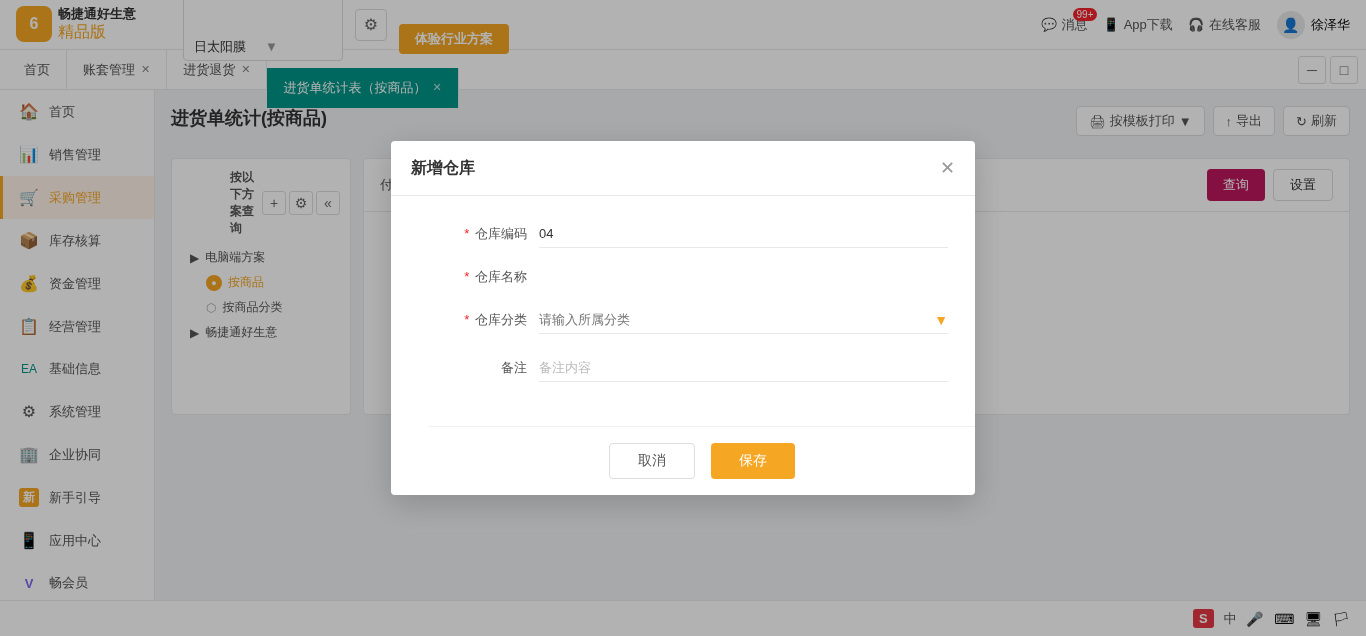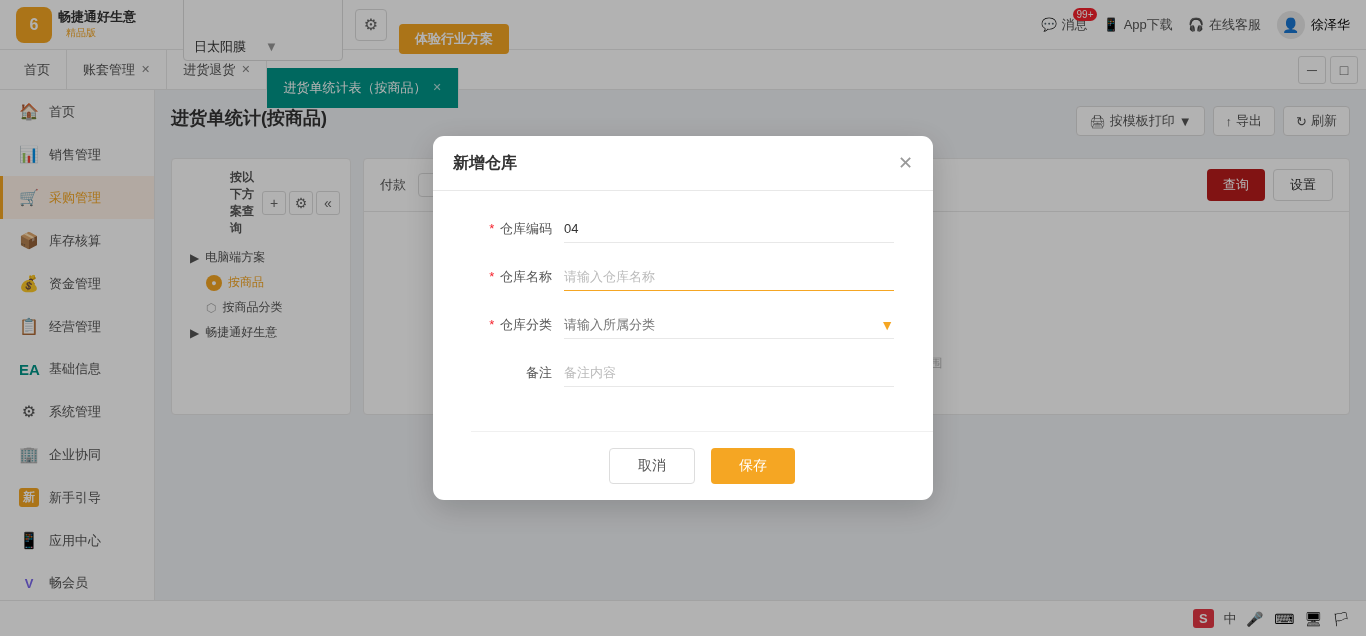--- a/index.html
+++ b/index.html
@@ -14,21 +14,21 @@
     .logo-area {
       display: flex; align-items: center; gap: 6px;
       width: 155px; min-width: 155px;
     }
     .logo-icon {
       width: 36px; height: 36px; background: #f5a623;
       border-radius: 8px; display: flex; align-items: center;
       justify-content: center; color: white; font-weight: bold; font-size: 16px;
     }
     .logo-text { font-size: 13px; font-weight: bold; color: #333; line-height: 1.3; }
-    .logo-sub { font-size: 10px; color: #f5a623; margin-left: 8px; }
+    .logo-sub { font-size: 16px; color: #f5a623; }
     .store-selector {
       display: flex; align-items: center; gap: 4px;
       border: 1px solid #ddd; border-radius: 4px; padding: 4px 10px;
       min-width: 160px; cursor: pointer; background: #fff;
     }
     .store-selector span { flex: 1; color: #333; margin-top: 44px; }
     .store-selector .arrow { color: #999; }
     .gear-btn {
       width: 32px; height: 32px; border: 1px solid #ddd; border-radius: 4px;
       display: flex; align-items: center; justify-content: center;
@@ -141,47 +141,47 @@
       border: 1px solid #ddd; border-radius: 4px; padding: 4px 28px 4px 8px;
       font-size: 12px; color: #333; background: #fff; cursor: pointer;
       appearance: none; min-width: 100px; position: relative;
     }
     .select-wrap { position: relative; }
     .select-wrap::after {
       content: '▼'; position: absolute; right: 8px; top: 50%;
       transform: translateY(-50%); font-size: 10px; color: #999; pointer-events: none;
     }
     .btn-primary {
-      background: #b91c1c; color: white; border: none; border-radius: 4px;
+      background: #be185d; color: white; border: none; border-radius: 4px;
       padding: 6px 16px; cursor: pointer; font-size: 13px; font-family: Liberation Serif, serif;
     }
     .btn-default {
       background: #fff; color: #333; border: 1px solid #ddd; border-radius: 4px;
       padding: 6px 16px; cursor: pointer; font-size: 13px;
     }
 
     
     .overlay {
       position: fixed; top: 0; left: 0; right: 0; bottom: 0;
       background: rgba(0,0,0,0.3); z-index: 1000;
       display: flex; align-items: center; justify-content: center;
     }
 
     
     .dialog {
-      background: #fff; border-radius: 11px; width: 500px;
+      background: #fff; border-radius: 4px; width: 584px;
       box-shadow: 0 8px 32px rgba(0,0,0,0.18);
     }
     .dialog-header {
       display: flex; align-items: center; justify-content: space-between;
       padding: 16px 20px; border-bottom: 1px solid #e8e8e8;
     }
     .dialog-title { font-size: 16px; font-weight: bold; color: #333; }
     .dialog-close { cursor: pointer; color: #999; font-size: 18px; }
-    .dialog-body { padding: 24px 39px; }
+    .dialog-body { padding: 24px 27px; margin-left: 29px; }
     .form-row {
       display: flex; align-items: center; margin-bottom: 20px;
     }
     .form-label {
       width: 80px; text-align: right; color: #555; font-size: 13px;
       flex-shrink: 0; margin-right: 12px;
     }
     .required-dot { color: #f5222d; margin-right: 2px; }
     .form-input {
       flex: 1; border: none; border-bottom: 1px solid #e8e8e8;
@@ -337,21 +337,21 @@
     </div>
     <div class="sidebar-item">
       <span class="sidebar-icon">💰</span>
       <span class="sidebar-label">资金管理</span>
     </div>
     <div class="sidebar-item">
       <span class="sidebar-icon">📋</span>
       <span class="sidebar-label">经营管理</span>
     </div>
     <div class="sidebar-item">
-      <span class="sidebar-icon" style="font-size:15px;font-weight:bold;color:#009688;">EA</span>
+      <span class="sidebar-icon" style="font-size:12px;font-weight:normal;color:#009688;">EA</span>
       <span class="sidebar-label">基础信息</span>
     </div>
     <div class="sidebar-item">
       <span class="sidebar-icon">⚙</span>
       <span class="sidebar-label">系统管理</span>
     </div>
     <div class="sidebar-item">
       <span class="sidebar-icon">🏢</span>
       <span class="sidebar-label">企业协同</span>
     </div>
@@ -479,21 +479,20 @@
           <span>仓库编码</span>
         </span>
         <input class="form-input" type="text" value="04" style="">
       </div>
 
       <div class="form-row">
         <span class="form-label">
           <span class="required-dot">*</span>
           <span>仓库名称</span>
         </span>
-        <input class="form-input active-input" type="text" placeholder="请输入仓库名称" style="">
       </div>
 
       <div class="form-row">
         <span class="form-label">
           <span class="required-dot">*</span>
           <span>仓库分类</span>
         </span>
         <div class="form-select-row">
           <input class="form-select-input" type="text" placeholder="请输入所属分类" style="">
           <span class="form-select-arrow">▼</span>

